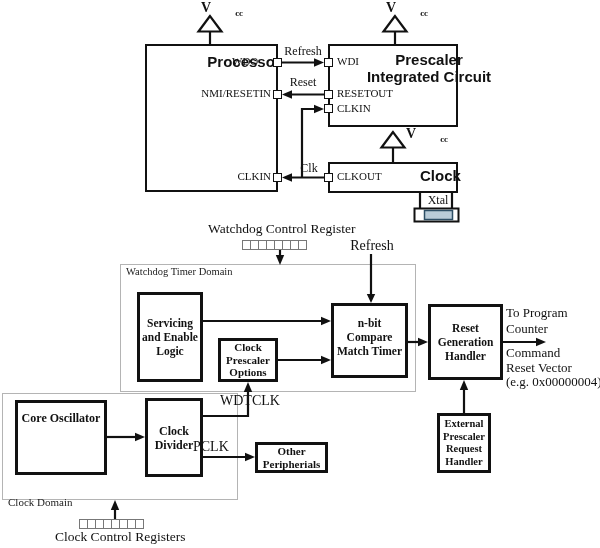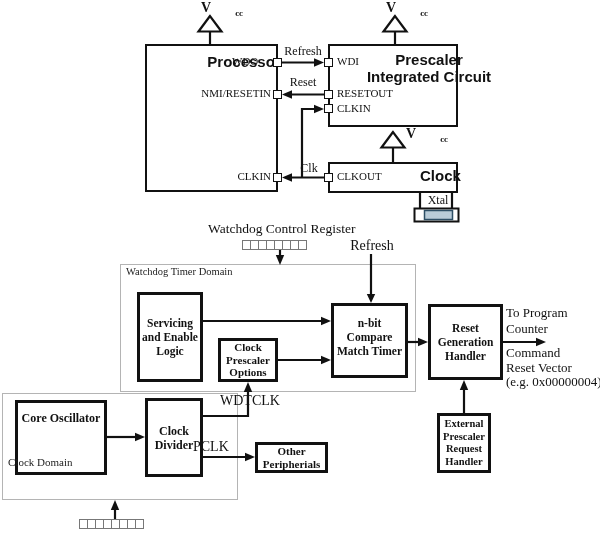--- a/index.html
+++ b/index.html
@@ -139,32 +139,33 @@
   </div>
   <div class="bbox" style="left:255px;top:442px;width:73px;height:31px;font-size:11px;line-height:13px">
     <div>
       <div>Other</div>
         <div>Peripherials</div>
     </div>
   </div>
 
   <div class="rtext" style="left:220px;top:393px;font-size:14px">WDTCLK</div>
   <div class="rtext" style="left:193px;top:439px;font-size:14px">PCLK</div>
-  <div class="domlbl" style="left:8px;top:456px;font-size:11px">Clock Domain</div>
+  <div class="domlbl" style="left:8px;top:496px;font-size:11px">Clock Domain</div>
 
   <div class="reg" style="left:80px;top:519px">
       <span class="rcell"></span>
       <span class="rcell"></span>
       <span class="rcell"></span>
       <span class="rcell"></span>
       <span class="rcell"></span>
       <span class="rcell"></span>
       <span class="rcell"></span>
       <span class="rcell"></span>
     </div>
+  <div class="rtext" style="left:55px;top:529px;font-size:13.5px">Clock Control Registers</div>
 
   <svg width="600" height="548">
     <g stroke="#111" stroke-width="2.2" fill="none">
 
       <g>
         <path d="M210 16 L198.5 31.5 L221.5 31.5 Z" fill="#fff"></path>
           <line x1="210" y1="31.5" x2="210" y2="45"></line>
       </g>
       <g>
         <path d="M395 16 L383.5 31.5 L406.5 31.5 Z" fill="#fff"></path>

